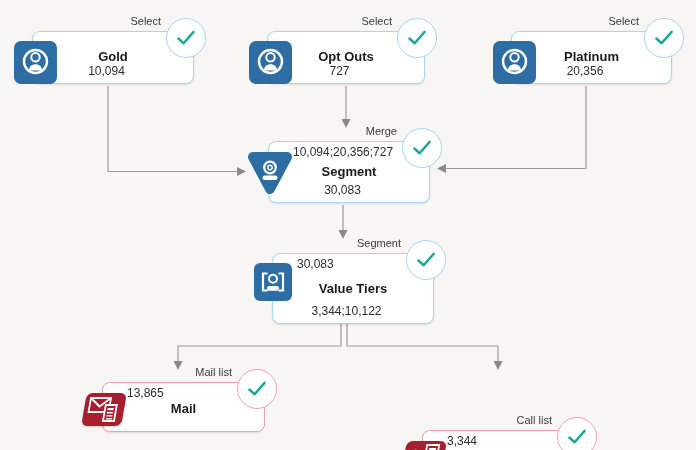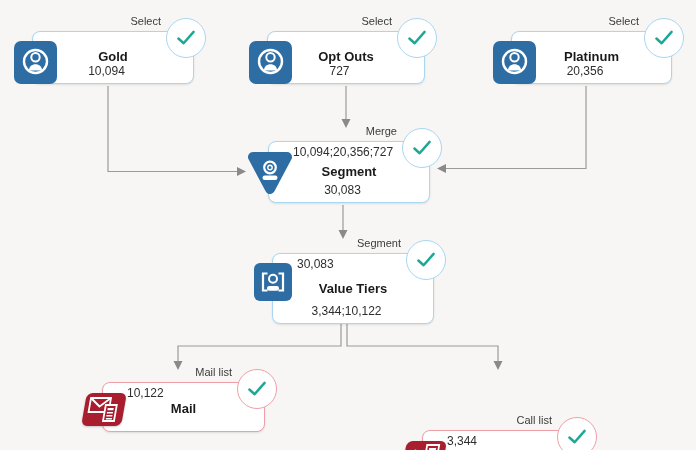--- a/index.html
+++ b/index.html
@@ -229,21 +229,21 @@
           <rect x="23.5" y="22" width="6" height="1.6" fill="#fff"></rect>
           <rect x="23.5" y="25" width="6" height="1.6" fill="#fff"></rect>
         </svg>
     </div>
     <div class="status">
       <svg viewBox="0 0 40 40">
           <path d="M12,20.5 L17.5,25.5 L28,13.5" fill="none" stroke="#1ea795" stroke-width="2.6" stroke-linecap="round" stroke-linejoin="round"></path>
         </svg>
     </div>
     <div class="rows">
-      <div class="row in">10,122</div>
+      <div class="row in">13,865</div>
       <div class="row title">Mail</div>
       <div class="row out"></div>
     </div>
   </div>
 
   <div class="node red" id="node-call">
     <div class="type-label">Call list</div>
     <div class="nicon para">
       <svg viewBox="0 0 40 33">
           <rect x="21" y="4" width="12" height="17" fill="none" stroke="#fff" stroke-width="1.8"></rect>

